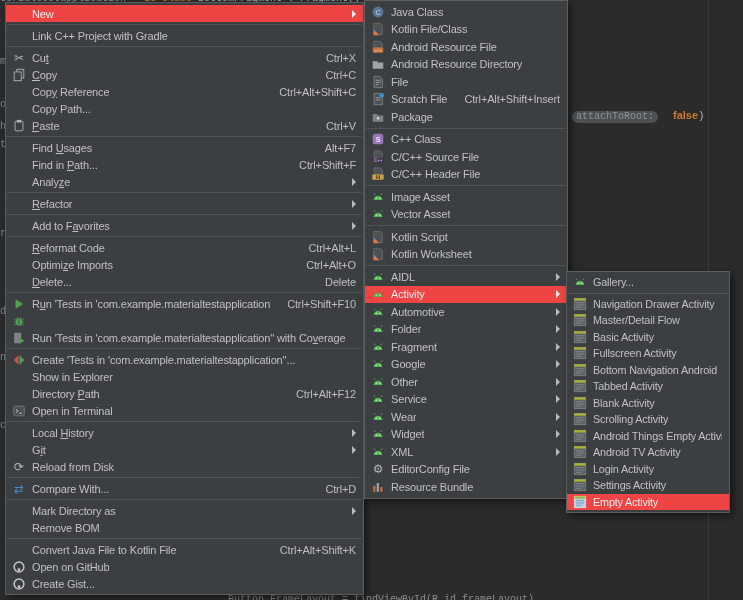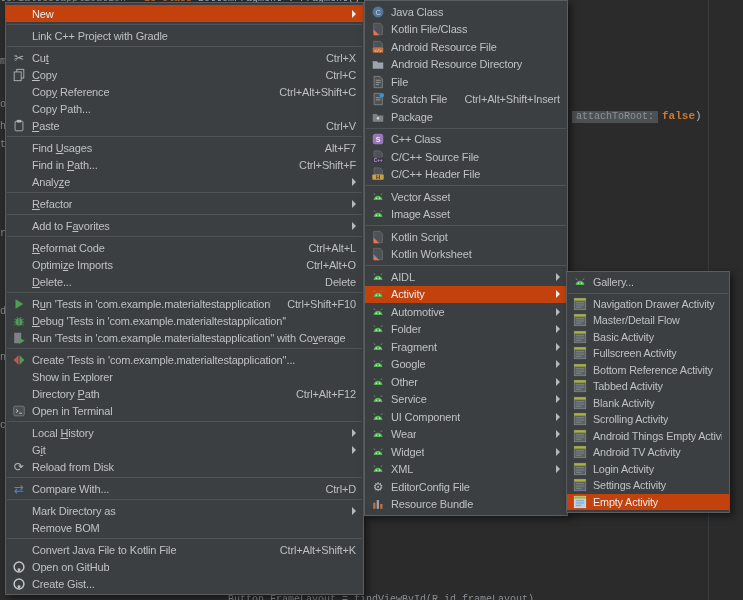--- a/index.html
+++ b/index.html
@@ -12,37 +12,37 @@
     white-space:pre;overflow:hidden;color:#9b9fa3}
   #top-code{left:0;top:0;width:743px;height:4px;line-height:11px}
   #top-code .inner{display:block;margin-top:-7px}
   #bottom-code{left:228px;top:594px;width:515px;height:6px;line-height:11px;color:#8a8e92}
   #left-frag span{position:absolute;left:0;width:6px;overflow:hidden;color:#7f848a;
     font-size:10px;font-family:"Liberation Mono",monospace}
   #guide-line{position:absolute;left:708px;top:0;width:1px;height:600px;background:#3a3d3f}
 
   
   #editor-hint{position:absolute;left:572px;top:109px;font-size:11px;white-space:nowrap}
-  #editor-hint .pill{background:#4c5052;border-radius:0;padding:0 4px 1px 4px;color:#8f9395;
+  #editor-hint .pill{background:#4c5052;border-radius:6px;padding:0 4px 1px 4px;color:#8f9395;
     font-family:"Liberation Mono",monospace;font-size:10px}
-  #editor-hint .kw{color:#cc7832;font-family:Liberation Mono, monospace;font-weight:bold;margin-left:4px}
+  #editor-hint .kw{color:#cc7832;font-family:Liberation Sans, sans-serif;font-weight:bold;margin-left:15px}
   #editor-hint .paren{color:#a9b7c6;font-family:"Liberation Mono",monospace}
 
   
   .menu{position:absolute;background:#3c3f41;border:1px solid #5b5e60;
     box-shadow:3px 3px 7px rgba(0,0,0,.5);padding:2px 0;box-sizing:border-box;z-index:5}
   #menu-context{left:5px;top:2px;width:359px}
   #menu-new{left:364px;top:0;width:204px;z-index:6}
   #menu-activity{left:566px;top:271px;width:164px;z-index:7}
 
   .mi{display:flex;align-items:center;height:17px;padding:0 7px 0 6px;color:#bfc1c3;
     font-size:11px;white-space:nowrap;letter-spacing:-0.15px;cursor:default}
   #menu-new .mi{height:17.5px}
   #menu-activity .mi{height:16.5px;font-size:10.8px}
-  .mi.sel{background:#c2410c;color:#eceded}
+  .mi.sel{background:#ef4444;color:#eceded}
   .ic{width:20px;flex:0 0 20px;height:14px;display:flex;align-items:center}
   .isvg{width:14px;height:14px;display:block}
   .g{font-family:"DejaVu Sans",sans-serif;font-size:12px;line-height:14px;display:inline-block;
     width:14px;text-align:center;color:#b4b8ba}
   .lb{overflow:hidden}
   .u{text-decoration:underline}
   .sc{margin-left:auto;padding-left:16px;color:#bdbfc1;flex:0 0 auto}
   .arrow{margin-left:auto;width:0;height:0;flex:0 0 auto;
     border-left:4px solid #b7babc;border-top:4px solid transparent;border-bottom:4px solid transparent}
   .mi.sel .arrow{border-left-color:#eceded}
@@ -202,21 +202,20 @@
           <line x1="4.4" y1="6.8" x2="2.6" y2="5.6" stroke="#4f9e58"></line>
           <line x1="4.2" y1="9.2" x2="2.2" y2="9.2" stroke="#4f9e58"></line>
           <line x1="4.4" y1="11.4" x2="2.6" y2="12.6" stroke="#4f9e58"></line>
           <line x1="11.6" y1="6.8" x2="13.4" y2="5.6" stroke="#4f9e58"></line>
           <line x1="11.8" y1="9.2" x2="13.8" y2="9.2" stroke="#4f9e58"></line>
           <line x1="11.6" y1="11.4" x2="13.4" y2="12.6" stroke="#4f9e58"></line>
           <line x1="6.5" y1="5" x2="5.5" y2="3.5" stroke="#4f9e58"></line>
           <line x1="9.5" y1="5" x2="10.5" y2="3.5" stroke="#4f9e58"></line>
         </svg>
       </span>
-      <span class="lb"><span class="u">D</span>ebug 'Tests in 'com.example.materialtestapplication''</span>
     </div>
     <div class="mi">
       <span class="ic">
         <svg class="isvg" viewBox="0 0 16 16" xmlns="http://www.w3.org/2000/svg">
           <rect x="2.5" y="2" width="8" height="12" fill="#8a8e90" opacity="0.85"></rect>
           <polygon points="8,7.5 14.5,11 8,14.5" fill="#4f9e58"></polygon>
         </svg>
       </span>
       <span class="lb">Run 'Tests in 'com.example.materialtestapplication'' with Co<span class="u">v</span>erage</span>
     </div>
@@ -428,33 +427,33 @@
     <div class="mi">
       <span class="ic">
         <svg class="isvg" viewBox="0 0 16 16" xmlns="http://www.w3.org/2000/svg">
           <path d="M3 11.5 a5 5 0 0 1 10 0 z" fill="#53b552"></path>
           <circle cx="6" cy="9.3" r="0.75" fill="#ffffff"></circle>
           <circle cx="10" cy="9.3" r="0.75" fill="#ffffff"></circle>
           <line x1="4.6" y1="5.6" x2="3.4" y2="4" stroke="#53b552" stroke-width="1.1"></line>
           <line x1="11.4" y1="5.6" x2="12.6" y2="4" stroke="#53b552" stroke-width="1.1"></line>
         </svg>
       </span>
+      <span class="lb">Image Asset</span>
+    </div>
+    <div class="mi">
+      <span class="ic">
+        <svg class="isvg" viewBox="0 0 16 16" xmlns="http://www.w3.org/2000/svg">
+          <path d="M3 11.5 a5 5 0 0 1 10 0 z" fill="#53b552"></path>
+          <circle cx="6" cy="9.3" r="0.75" fill="#ffffff"></circle>
+          <circle cx="10" cy="9.3" r="0.75" fill="#ffffff"></circle>
+          <line x1="4.6" y1="5.6" x2="3.4" y2="4" stroke="#53b552" stroke-width="1.1"></line>
+          <line x1="11.4" y1="5.6" x2="12.6" y2="4" stroke="#53b552" stroke-width="1.1"></line>
+        </svg>
+      </span>
       <span class="lb">Vector Asset</span>
-    </div>
-    <div class="mi">
-      <span class="ic">
-        <svg class="isvg" viewBox="0 0 16 16" xmlns="http://www.w3.org/2000/svg">
-          <path d="M3 11.5 a5 5 0 0 1 10 0 z" fill="#53b552"></path>
-          <circle cx="6" cy="9.3" r="0.75" fill="#ffffff"></circle>
-          <circle cx="10" cy="9.3" r="0.75" fill="#ffffff"></circle>
-          <line x1="4.6" y1="5.6" x2="3.4" y2="4" stroke="#53b552" stroke-width="1.1"></line>
-          <line x1="11.4" y1="5.6" x2="12.6" y2="4" stroke="#53b552" stroke-width="1.1"></line>
-        </svg>
-      </span>
-      <span class="lb">Image Asset</span>
     </div>
     <div class="sep"></div>
     <div class="mi">
       <span class="ic">
         <svg class="isvg" viewBox="0 0 16 16" xmlns="http://www.w3.org/2000/svg">
           <path d="M3 1.5 h7.5 L13 4 v10.5 H3 z" fill="#4e5254" stroke="#6f7375" stroke-width="0.8"></path>
           <polygon points="3,15 3,8.5 9.5,15" fill="#e8744f"></polygon>
           <polygon points="3,11.5 3,8.5 6,11.5" fill="#6e79c9"></polygon>
         </svg>
       </span>
@@ -578,33 +577,20 @@
     <div class="mi">
       <span class="ic">
         <svg class="isvg" viewBox="0 0 16 16" xmlns="http://www.w3.org/2000/svg">
           <path d="M3 11.5 a5 5 0 0 1 10 0 z" fill="#53b552"></path>
           <circle cx="6" cy="9.3" r="0.75" fill="#ffffff"></circle>
           <circle cx="10" cy="9.3" r="0.75" fill="#ffffff"></circle>
           <line x1="4.6" y1="5.6" x2="3.4" y2="4" stroke="#53b552" stroke-width="1.1"></line>
           <line x1="11.4" y1="5.6" x2="12.6" y2="4" stroke="#53b552" stroke-width="1.1"></line>
         </svg>
       </span>
-      <span class="lb">UI Component</span>
-      <span class="arrow"></span>
-    </div>
-    <div class="mi">
-      <span class="ic">
-        <svg class="isvg" viewBox="0 0 16 16" xmlns="http://www.w3.org/2000/svg">
-          <path d="M3 11.5 a5 5 0 0 1 10 0 z" fill="#53b552"></path>
-          <circle cx="6" cy="9.3" r="0.75" fill="#ffffff"></circle>
-          <circle cx="10" cy="9.3" r="0.75" fill="#ffffff"></circle>
-          <line x1="4.6" y1="5.6" x2="3.4" y2="4" stroke="#53b552" stroke-width="1.1"></line>
-          <line x1="11.4" y1="5.6" x2="12.6" y2="4" stroke="#53b552" stroke-width="1.1"></line>
-        </svg>
-      </span>
       <span class="lb">Wear</span>
       <span class="arrow"></span>
     </div>
     <div class="mi">
       <span class="ic">
         <svg class="isvg" viewBox="0 0 16 16" xmlns="http://www.w3.org/2000/svg">
           <path d="M3 11.5 a5 5 0 0 1 10 0 z" fill="#53b552"></path>
           <circle cx="6" cy="9.3" r="0.75" fill="#ffffff"></circle>
           <circle cx="10" cy="9.3" r="0.75" fill="#ffffff"></circle>
           <line x1="4.6" y1="5.6" x2="3.4" y2="4" stroke="#53b552" stroke-width="1.1"></line>
@@ -709,21 +695,21 @@
     <div class="mi">
       <span class="ic">
         <svg class="isvg" viewBox="0 0 16 16" xmlns="http://www.w3.org/2000/svg">
           <rect x="1.5" y="1.5" width="13" height="13" fill="#5d6163" stroke="#838789" stroke-width="0.9"></rect>
           <rect x="1.5" y="1.5" width="13" height="2.6" fill="#a9b435"></rect>
           <rect x="3.5" y="6" width="9" height="1.1" fill="#80878a"></rect>
           <rect x="3.5" y="8.6" width="9" height="1.1" fill="#80878a"></rect>
           <rect x="3.5" y="11.2" width="6" height="1.1" fill="#80878a"></rect>
         </svg>
       </span>
-      <span class="lb">Bottom Reference Activity</span>
+      <span class="lb">Bottom Navigation Android</span>
     </div>
     <div class="mi">
       <span class="ic">
         <svg class="isvg" viewBox="0 0 16 16" xmlns="http://www.w3.org/2000/svg">
           <rect x="1.5" y="1.5" width="13" height="13" fill="#5d6163" stroke="#838789" stroke-width="0.9"></rect>
           <rect x="1.5" y="1.5" width="13" height="2.6" fill="#a9b435"></rect>
           <rect x="3.5" y="6" width="9" height="1.1" fill="#80878a"></rect>
           <rect x="3.5" y="8.6" width="9" height="1.1" fill="#80878a"></rect>
           <rect x="3.5" y="11.2" width="6" height="1.1" fill="#80878a"></rect>
         </svg>

